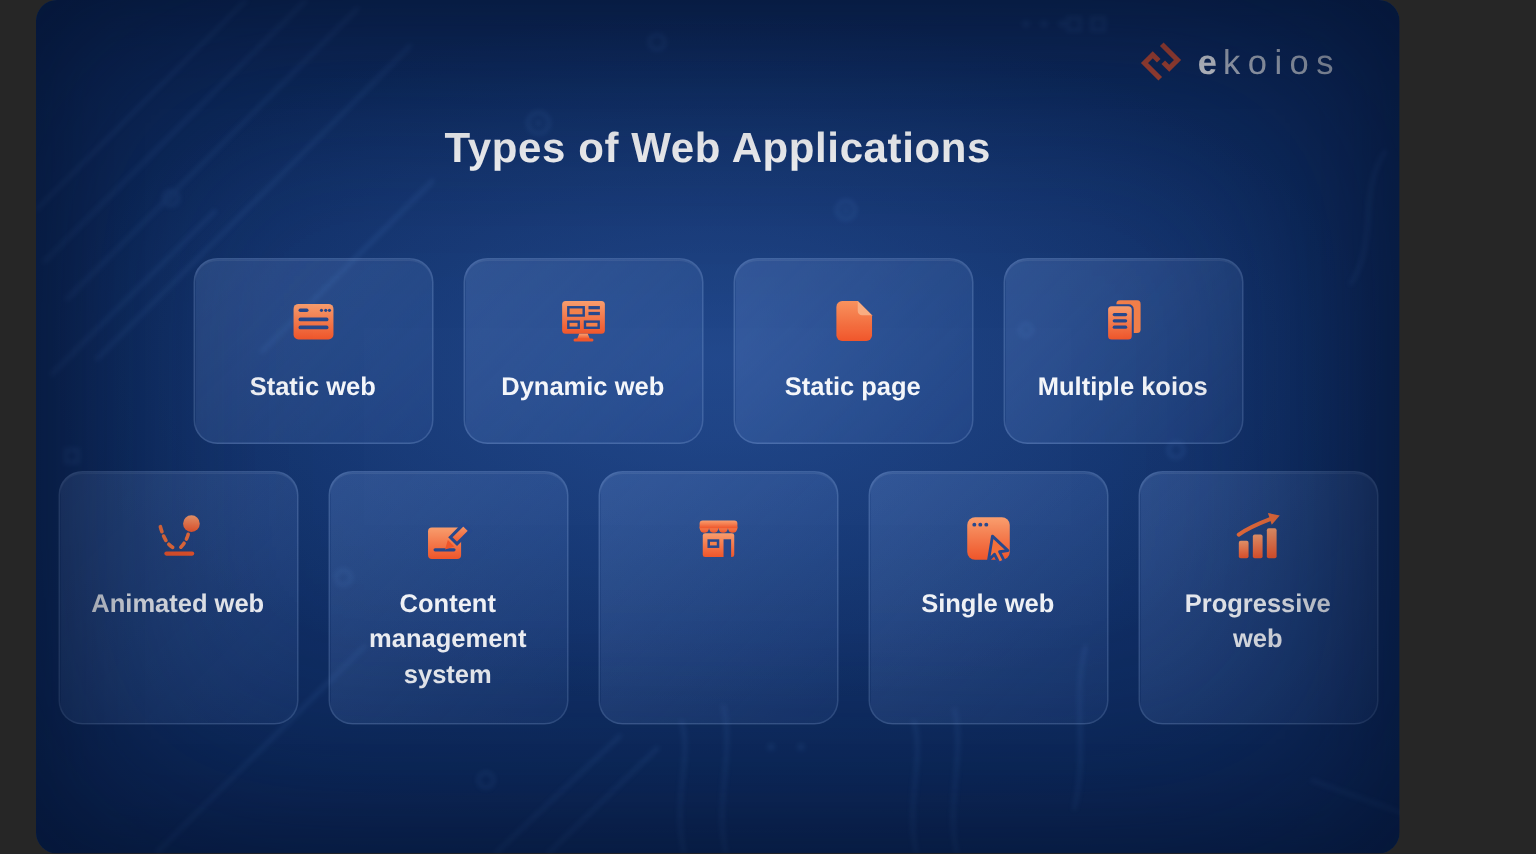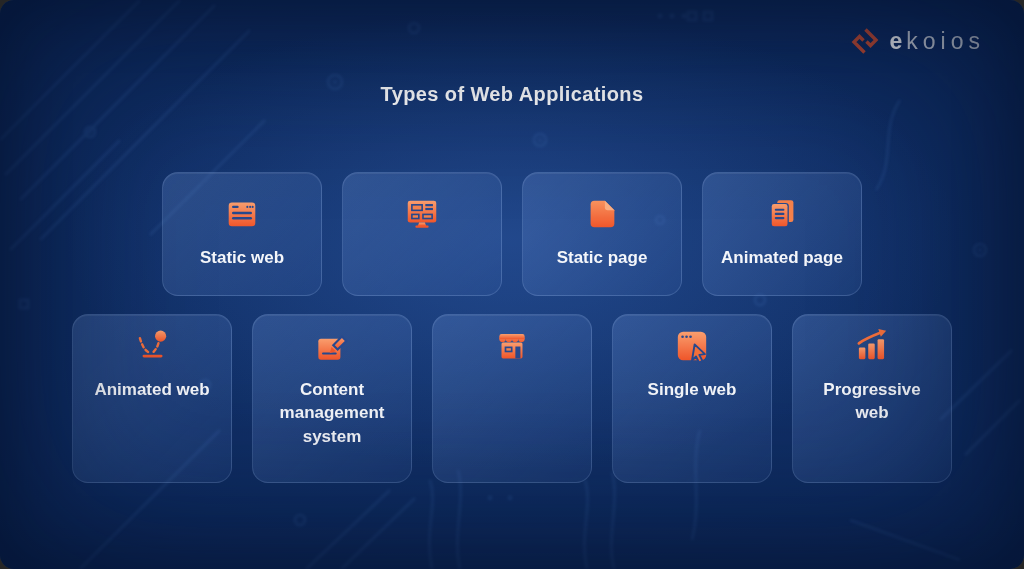--- a/index.html
+++ b/index.html
@@ -1,38 +1,39 @@
 <!DOCTYPE html>
 <html><head>
 <meta charset="utf-8">
 <style>
   html,body{margin:0;padding:0;background:#262626;font-family:"Liberation Sans", sans-serif;}
-  .canvas{position:relative;width:1024px;height:569px;border-radius:14px;overflow:hidden;
+  .canvas{position:relative;width:909px;height:569px;border-radius:14px;overflow:hidden;
     background:
       radial-gradient(620px 320px at 50% 42%, rgba(48,92,170,0.50), rgba(48,92,170,0) 72%),
       radial-gradient(1100px 640px at 50% 50%, #14356f 0%, #0d2a5f 55%, #0a2150 82%, #071a42 100%);
+    margin-left: 24px;
   }
   .circuit{position:absolute;inset:0;opacity:0.17;filter:blur(1.6px);pointer-events:none;}
   .vignette{position:absolute;inset:0;border-radius:14px;pointer-events:none;
     box-shadow: inset 0 0 150px 40px rgba(4,14,38,0.55), inset 0 0 60px 10px rgba(4,14,38,0.30);}
   .logo{position:absolute;top:26px;right:39px;display:flex;align-items:center;gap:10px;}
   .logo-text{font-size:23px;letter-spacing:5px;color:#c7ced8;line-height:1;}
   .logo-text b{font-weight:700;color:#f1f3f6;letter-spacing:4px;}
   .title{position:absolute;top:83px;left:0;right:0;text-align:center;color:#ffffff;
-    font-size:20px;font-weight:700;letter-spacing:0.4px;}
+    font-size:28px;font-weight:700;letter-spacing:0.4px;}
   .row{position:absolute;left:0;right:0;display:flex;justify-content:center;gap:20px;}
   .row1{top:172px;}
   .row2{top:314px;}
   .card{width:160px;border-radius:16px;box-sizing:border-box;
     background:linear-gradient(135deg, rgba(104,142,210,0.30), rgba(72,110,182,0.16));
     border:1px solid rgba(165,195,240,0.20);
     box-shadow: inset 0 1px 0 rgba(255,255,255,0.07);
     display:flex;flex-direction:column;align-items:center;}
   .row1 .card{height:124px;padding-top:22px;}
-  .row2 .card{height:169px;padding-top:9px;}
+  .row2 .card{height:169px;padding-top:22px;}
   .icon{height:38px;display:flex;align-items:center;justify-content:center;}
   .row2 .icon{height:44px;}
   .label{margin-top:13px;font-size:17px;font-weight:700;color:#f4f6fa;text-align:center;line-height:1.38;}
   .row2 .label{margin-top:10px;max-width:118px;}
 </style>
 </head>
 <body>
 
 <div class="canvas">
 
@@ -132,20 +133,21 @@
           <rect x="23.5" y="9.5" width="8" height="2.3" fill="#27498E"></rect>
           <rect x="23.5" y="13.6" width="8" height="2.3" fill="#27498E"></rect>
           <rect x="8.5" y="19.6" width="9" height="6" fill="#27498E"></rect>
           <rect x="10.2" y="21.3" width="5.6" height="2.6" fill="#F4824C"></rect>
           <rect x="20.2" y="19.6" width="11.3" height="6" fill="#27498E"></rect>
           <rect x="21.9" y="21.3" width="7.9" height="2.6" fill="#F4824C"></rect>
           <path d="M17 29 h6 l1.5 3.6 h-9 z" fill="url(#g2)"></path>
           <rect x="13" y="32.2" width="14" height="2.2" rx="1.1" fill="#F0562B"></rect>
         </svg>
       </div>
+      <div class="label">Dynamic web</div>
     </div>
 
     <div class="card">
       <div class="icon">
         <svg width="38" height="38" viewBox="0 0 40 40">
           <defs>
               <linearGradient id="g3" x1="0" y1="0" x2="0" y2="1">
             <stop offset="0" stop-color="#F9935F"></stop>
                 <stop offset="1" stop-color="#F0562B"></stop>
               </linearGradient>
@@ -167,21 +169,21 @@
               </linearGradient>
             </defs>
           <rect x="15" y="5.5" width="17" height="23" rx="2.5" fill="#F5814B"></rect>
           <rect x="7.8" y="8.3" width="19.4" height="26" rx="3.5" fill="#27498E"></rect>
           <rect x="9.2" y="9.6" width="16.6" height="23.4" rx="2.5" fill="url(#g4)"></rect>
           <rect x="12.4" y="14.4" width="10.2" height="2.2" rx="1.1" fill="#27498E"></rect>
           <rect x="12.4" y="18.8" width="10.2" height="2.2" rx="1.1" fill="#27498E"></rect>
           <rect x="12.4" y="23.2" width="10.2" height="2.2" rx="1.1" fill="#27498E"></rect>
         </svg>
       </div>
-      <div class="label">Animated page</div>
+      <div class="label">Multiple koios</div>
     </div>
 
   </div>
 
   <div class="row row2">
 
     <div class="card">
       <div class="icon">
         <svg width="42" height="42" viewBox="0 0 40 40">
           <defs>

